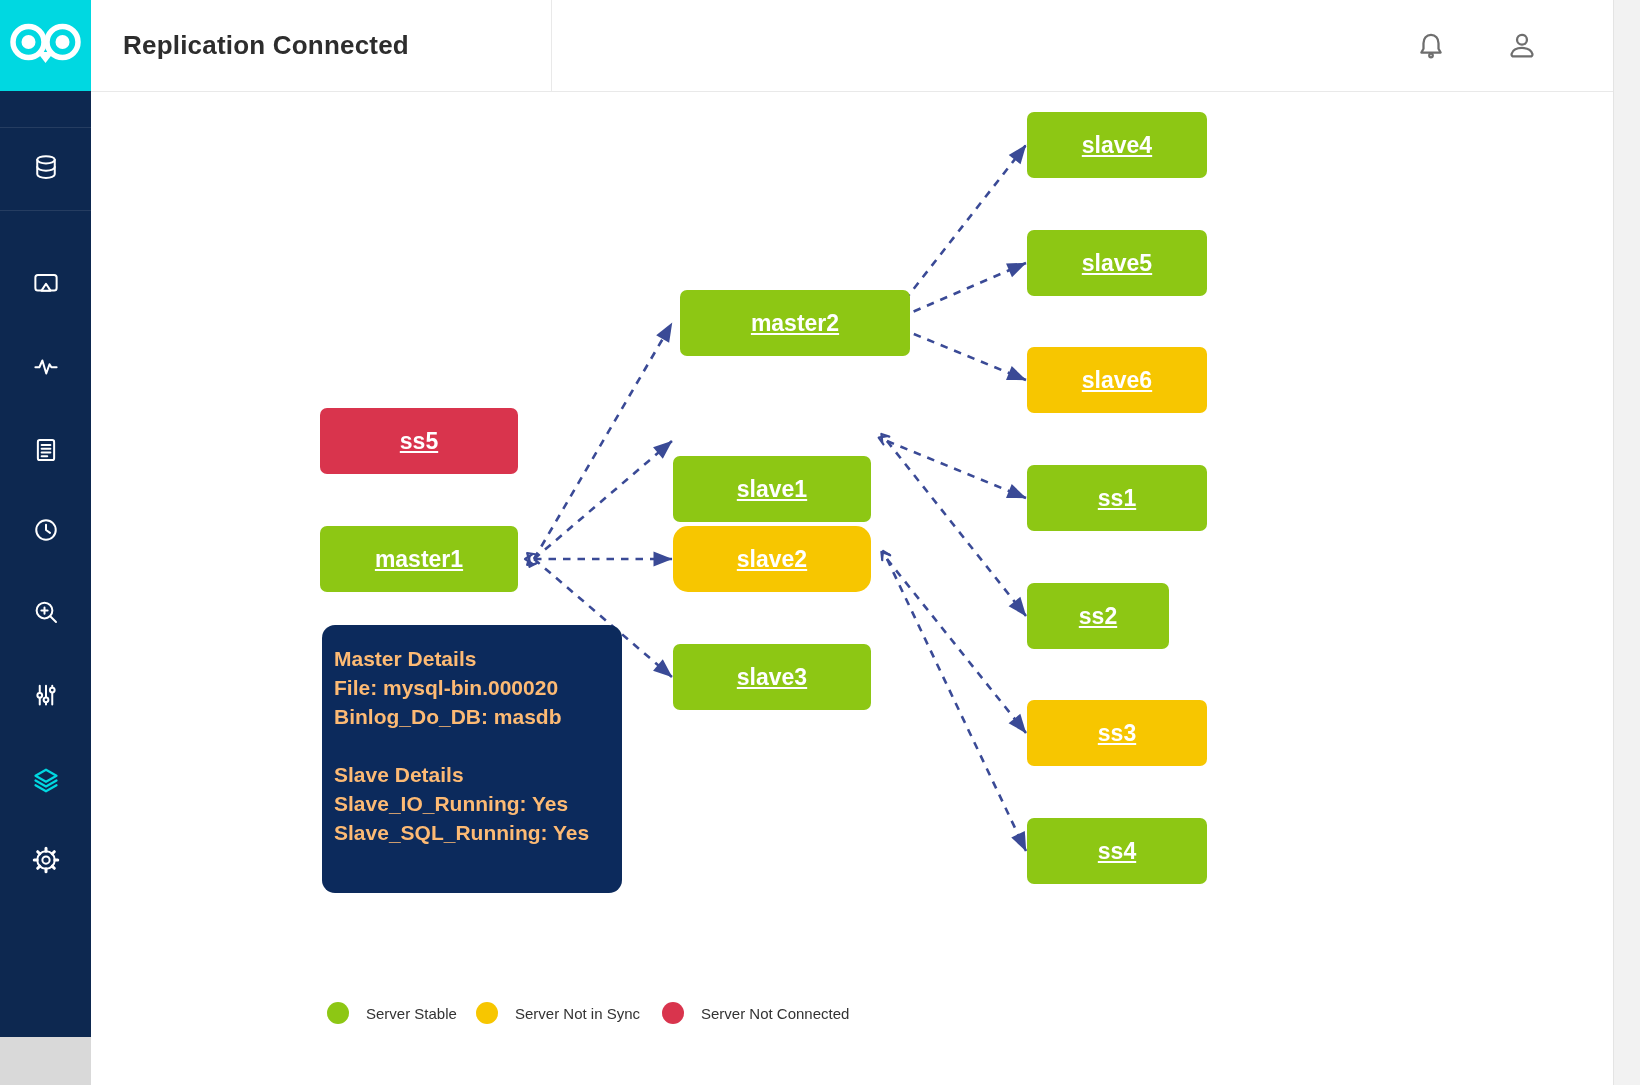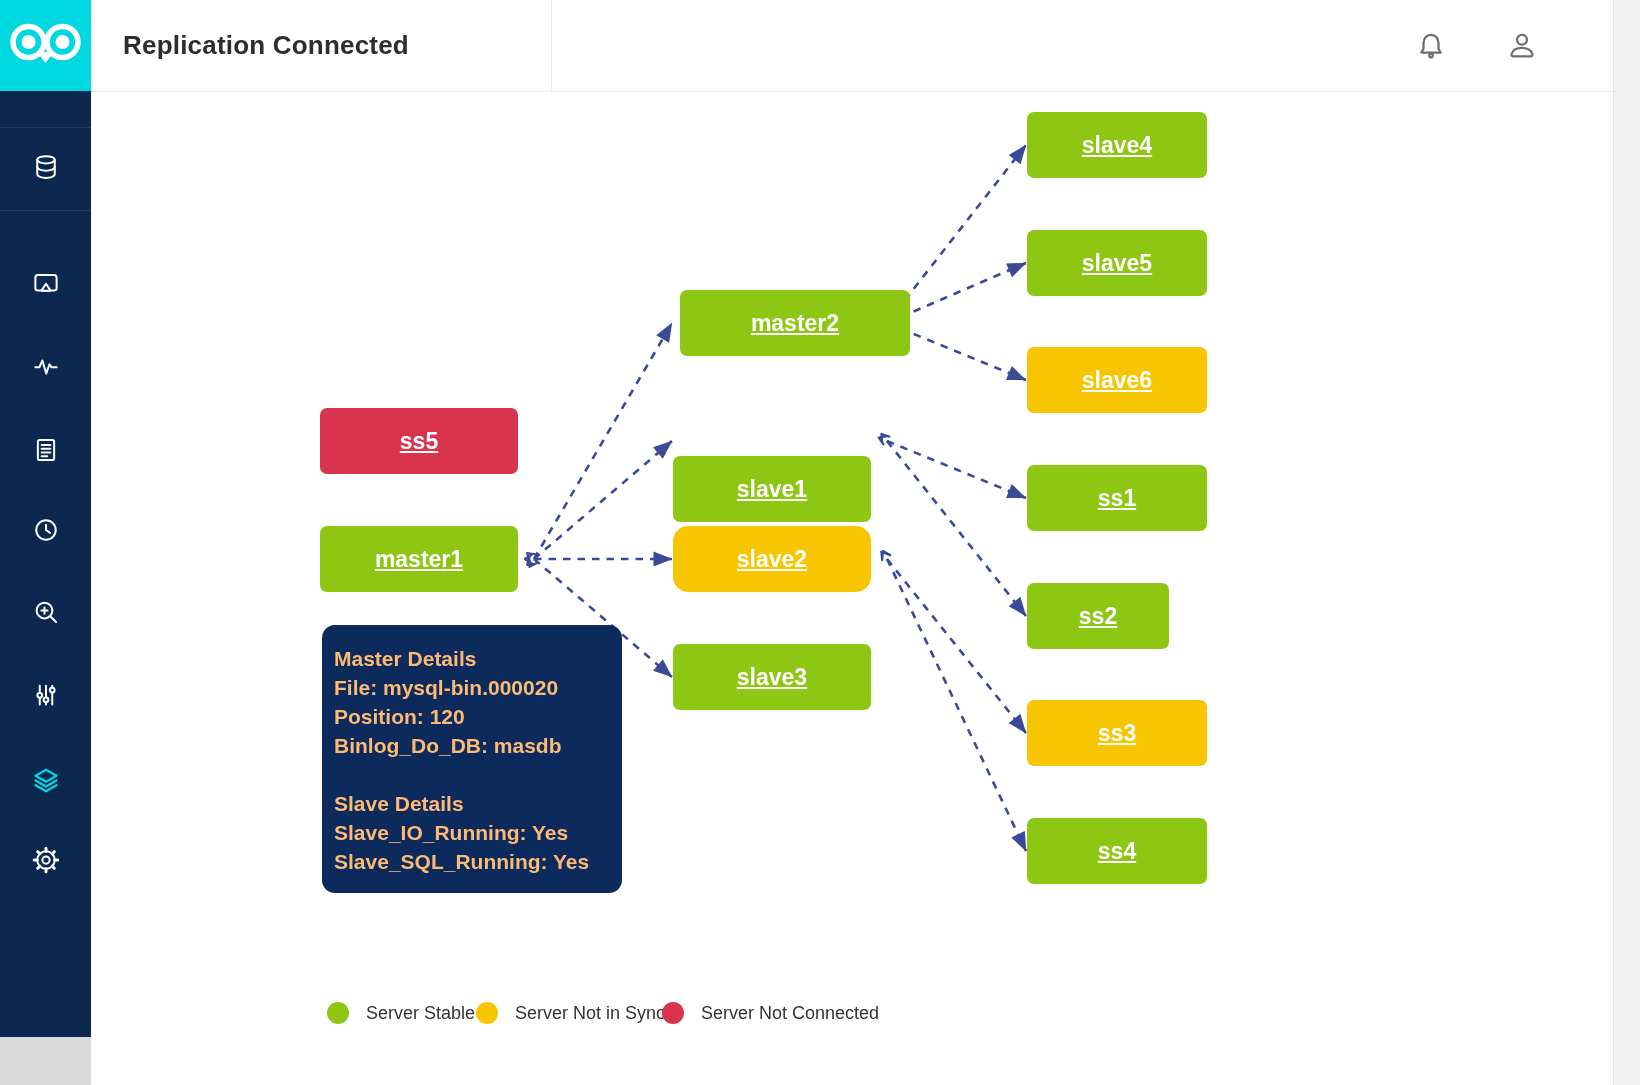--- a/index.html
+++ b/index.html
@@ -24,21 +24,21 @@
   .node{
     position:absolute;z-index:2;border-radius:7px;display:flex;align-items:center;justify-content:center;
     color:#fff;font-weight:700;font-size:23px;cursor:pointer;text-decoration:underline;
   }
   .tooltip{
     position:absolute;z-index:5;border-radius:13px;color:#fdba74;
     font-size:21px;font-weight:700;line-height:29px;padding:19px 12px;box-sizing:border-box;
   }
   .legend-item{position:absolute;z-index:3;display:flex;align-items:center;}
   .legend-dot{width:22px;height:22px;border-radius:50%;margin-right:17px;flex:none;}
-  .legend-label{font-size:18px;color:#333;white-space:nowrap;}
+  .legend-label{font-size:15px;color:#333;white-space:nowrap;}
   svg.icon{display:block;}
 </style>
 </head>
 <body>
 
 <svg id="edges-svg" width="1640" height="1085" viewBox="0 0 1640 1085">
   <defs>
     <marker id="arrow-big" markerUnits="userSpaceOnUse" markerWidth="20" markerHeight="16" refX="19" refY="8" orient="auto">
       <path d="M0.5,0.5 L19.5,8 L0.5,15.5 Z" fill="#3a4a96"></path>
     </marker>
@@ -98,21 +98,20 @@
     <div class="node" style="left: 1027px; top: 700px; width: 180px; height: 66px; background: rgb(247, 198, 0);">
       <span>ss3</span>
     </div>
     <div class="node" style="left: 1027px; top: 818px; width: 180px; height: 66px; background: rgb(141, 199, 20);">
       <span>ss4</span>
     </div>
   </div>
 <div id="tooltip" class="tooltip" style="left: 322px; top: 625px; width: 300px; height: 268px; background: rgb(12, 42, 92);">
     <div>Master Details</div>
     <div>File: mysql-bin.000020</div>
-    <div>Position: 120</div>
     <div>Binlog_Do_DB: masdb</div>
     <div>&nbsp;</div>
     <div>Slave Details</div>
     <div>Slave_IO_Running: Yes</div>
     <div>Slave_SQL_Running: Yes</div>
   </div>
 <div id="legend-layer">
     <div class="legend-item" style="left: 327px; top: 1002px;">
       <span class="legend-dot" style="background: rgb(141, 199, 20);"></span>
       <span class="legend-label">Server Stable</span>

